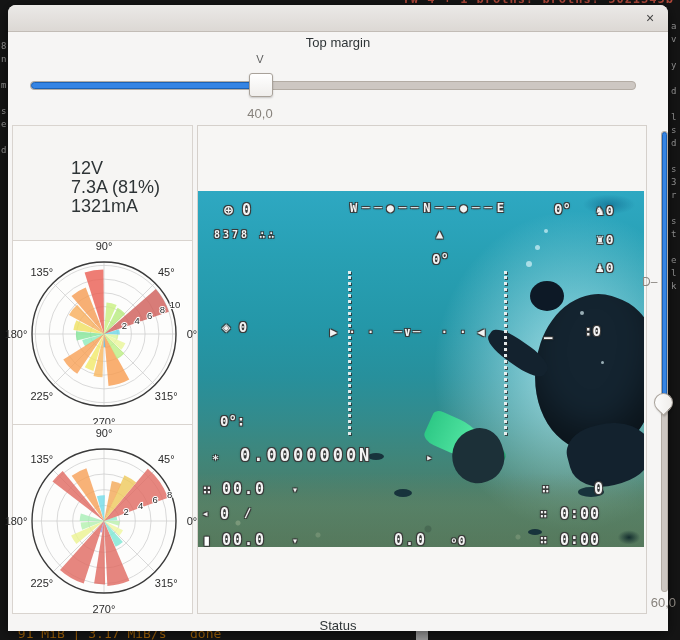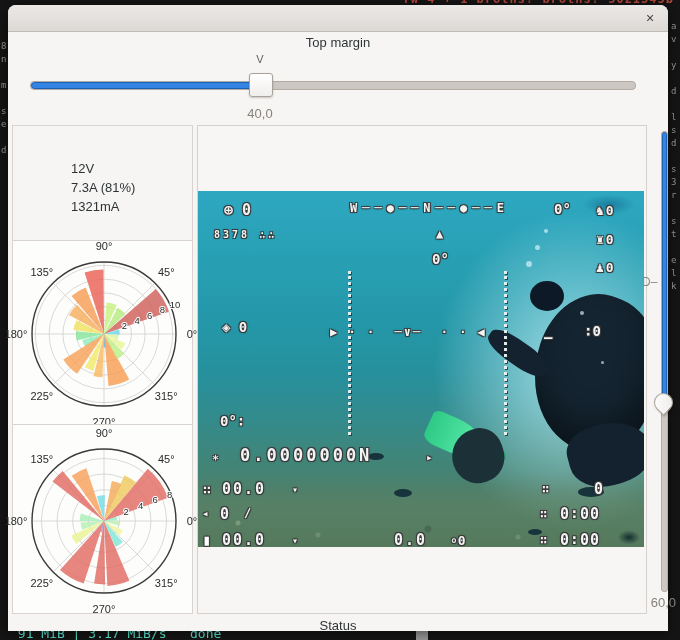--- a/index.html
+++ b/index.html
@@ -2,21 +2,21 @@
 <html><head>
 <meta charset="utf-8">
 <style>
   html,body{margin:0;padding:0;}
   body{width:680px;height:640px;position:relative;overflow:hidden;background:#151515;
        font-family:"Liberation Sans","DejaVu Sans",sans-serif;}
   .mono{font-family:"DejaVu Sans Mono","Liberation Mono",monospace;}
 
   
   .term-top{position:absolute;top:-8px;right:6px;color:#b44a3c;font-size:12px;font-weight:bold;letter-spacing:1px;}
-  .term-bottom{position:absolute;left:10px;top:626px;color:#5eead4;font-size:13px;white-space:pre;}
+  .term-bottom{position:absolute;left:10px;top:626px;color:#a16207;font-size:13px;white-space:pre;}
   .term-cursor{position:absolute;left:416px;top:631px;width:12px;height:9px;background:#9d9d9d;}
   .edge-col{position:absolute;top:40px;font-size:9px;line-height:13px;color:#9a9a9a;white-space:pre-line;}
   .edge-left{left:1px;}
   .edge-right{left:671px;top:20px;}
 
   
   .win{position:absolute;left:8px;top:5px;width:660px;height:626px;background:#f6f5f4;
        border-radius:8px 8px 0 0;box-shadow:0 2px 14px rgba(0,0,0,.55);}
   .titlebar{position:absolute;left:0;top:0;right:0;height:26px;
        background:linear-gradient(180deg,#ebe9e7,#dcd8d4);border-bottom:1px solid #c2bcb6;
@@ -43,21 +43,21 @@
        border:1px solid #b3aca4;border-radius:3px;}
   .vfill{position:absolute;left:0;top:0;width:3px;height:266px;background:#3584e4;border:1px solid #1c62b5;border-radius:3px;}
   .vhandle{position:absolute;left:646px;top:388px;width:17px;height:17px;background:linear-gradient(135deg,#fff,#eceae7);
        border:1px solid #a9a29a;border-radius:50% 50% 50% 0;transform:rotate(-45deg);box-shadow:0 1px 2px rgba(0,0,0,.25);}
   .vmark{position:absolute;left:634px;top:270px;font-size:12px;color:#8c8882;}
   .vvalue{position:absolute;left:624px;top:590px;width:44px;text-align:right;font-size:13px;color:#87827c;}
 
   
   .box{position:absolute;border:1px solid #d9d4cf;background:#f6f5f3;}
   .powerbox{left:4px;top:120px;width:179px;height:115px;}
-  .powertext{position:absolute;left:58px;top:33px;font-size:13px;line-height:19px;color:#2e3436;white-space:pre-line;}
+  .powertext{position:absolute;left:58px;top:33px;font-size:18px;line-height:19px;color:#2e3436;white-space:pre-line;}
   .chartbox{background:#fdfdfc;}
   .chart1{left:4px;top:235px;width:179px;height:184px;}
   .chart2{left:4px;top:419px;width:179px;height:188px;}
   .chartbox svg{overflow:visible;}
 
   
   .videobox{position:absolute;left:189px;top:120px;width:448px;height:487px;background:#f7f6f4;border:1px solid #d5d0cb;}
   .video{position:absolute;left:0;top:65px;width:446px;height:356px;overflow:hidden;}
   .abs{position:absolute;}
   .sea{inset:0;background:linear-gradient(180deg,#2ea8c2 0%,#28a0b4 18%,#2497a8 38%,#27909c 52%,#338b8c 64%,#418578 76%,#4b7d6a 86%,#527a63 100%);}

